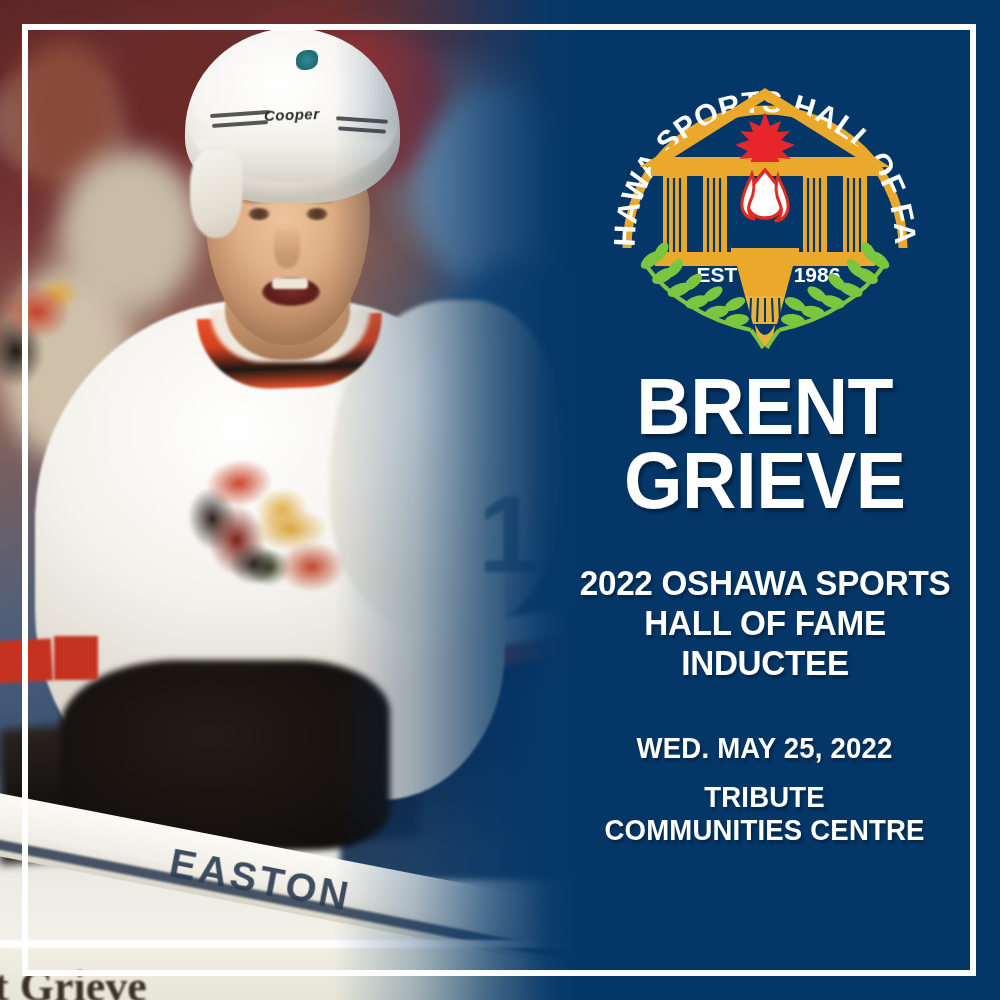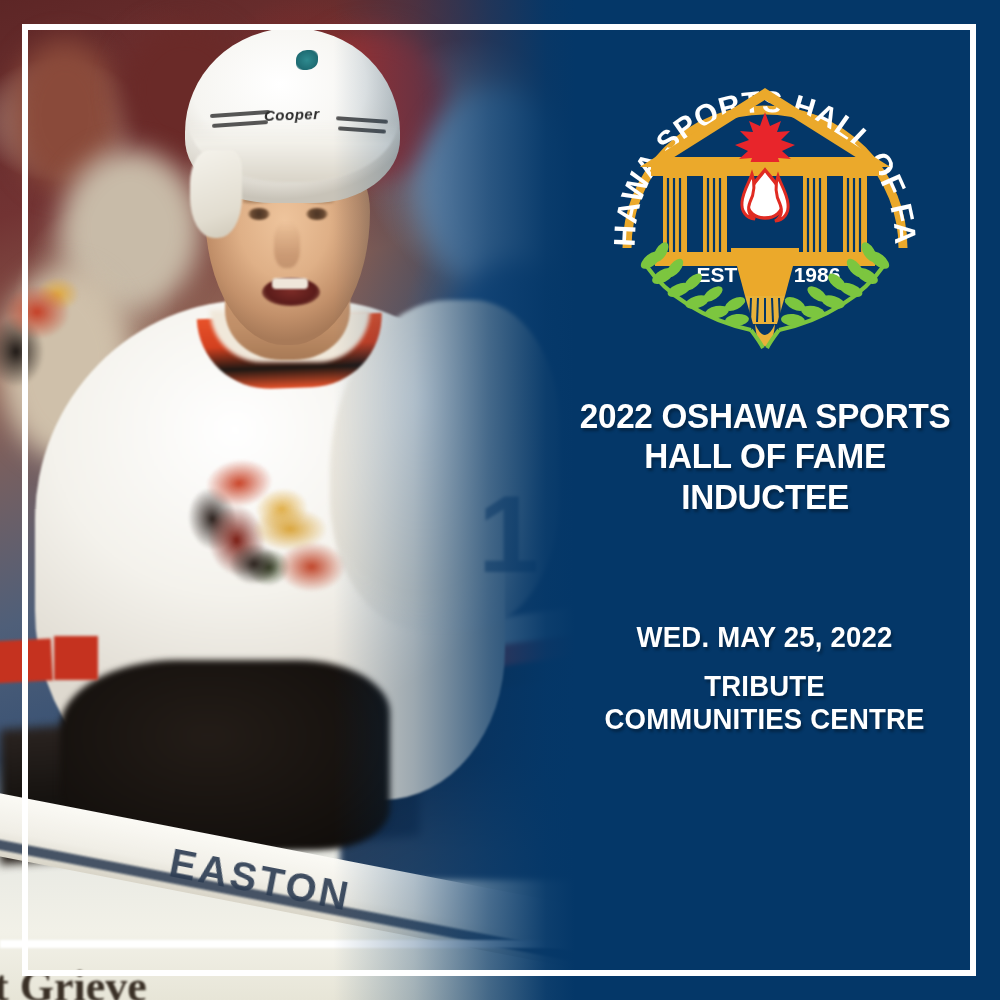--- a/index.html
+++ b/index.html
@@ -308,21 +308,21 @@
     color: #ffffff;
     font-family: "Liberation Sans", sans-serif;
     font-weight: bold;
     font-size: 35px;
     line-height: 1.15;
     letter-spacing: -0.3px;
     transform: scaleX(0.95);
     text-shadow: 2px 3px 3px rgba(0,0,0,0.32);
   }
 
-  .event-block { margin-top: 104px; }
+  .event-block { margin-top: 48px; }
   .event-date {
     color: #ffffff;
     font-family: "Liberation Sans", sans-serif;
     font-weight: bold;
     font-size: 29px;
     letter-spacing: 0.2px;
     transform: scaleX(0.95);
     text-shadow: 2px 3px 3px rgba(0,0,0,0.32);
   }
   .event-venue {
@@ -498,20 +498,24 @@
           <ellipse cx="188" cy="268" rx="12" ry="6" transform="rotate(6 188 268)"></ellipse>
           <ellipse cx="264" cy="200" rx="11" ry="5.5" transform="rotate(58 264 200)"></ellipse>
           <ellipse cx="250" cy="216" rx="11" ry="5.5" transform="rotate(50 250 216)"></ellipse>
           <ellipse cx="232" cy="230" rx="11" ry="5.5" transform="rotate(42 232 230)"></ellipse>
           <ellipse cx="212" cy="242" rx="11" ry="5.5" transform="rotate(34 212 242)"></ellipse>
           <ellipse cx="190" cy="252" rx="11" ry="5.5" transform="rotate(26 190 252)"></ellipse>
         </g>
       </svg>
     </div>
 
+    <div class="name-block">
+      <div class="name-line">BRENT</div>
+      <div class="name-line">GRIEVE</div>
+    </div>
 
     <div class="subtitle">
       <div>2022 OSHAWA SPORTS</div>
       <div>HALL OF FAME</div>
       <div>INDUCTEE</div>
     </div>
 
     <div class="event-block">
       <div class="event-date">WED. MAY 25, 2022</div>
       <div class="event-venue">

